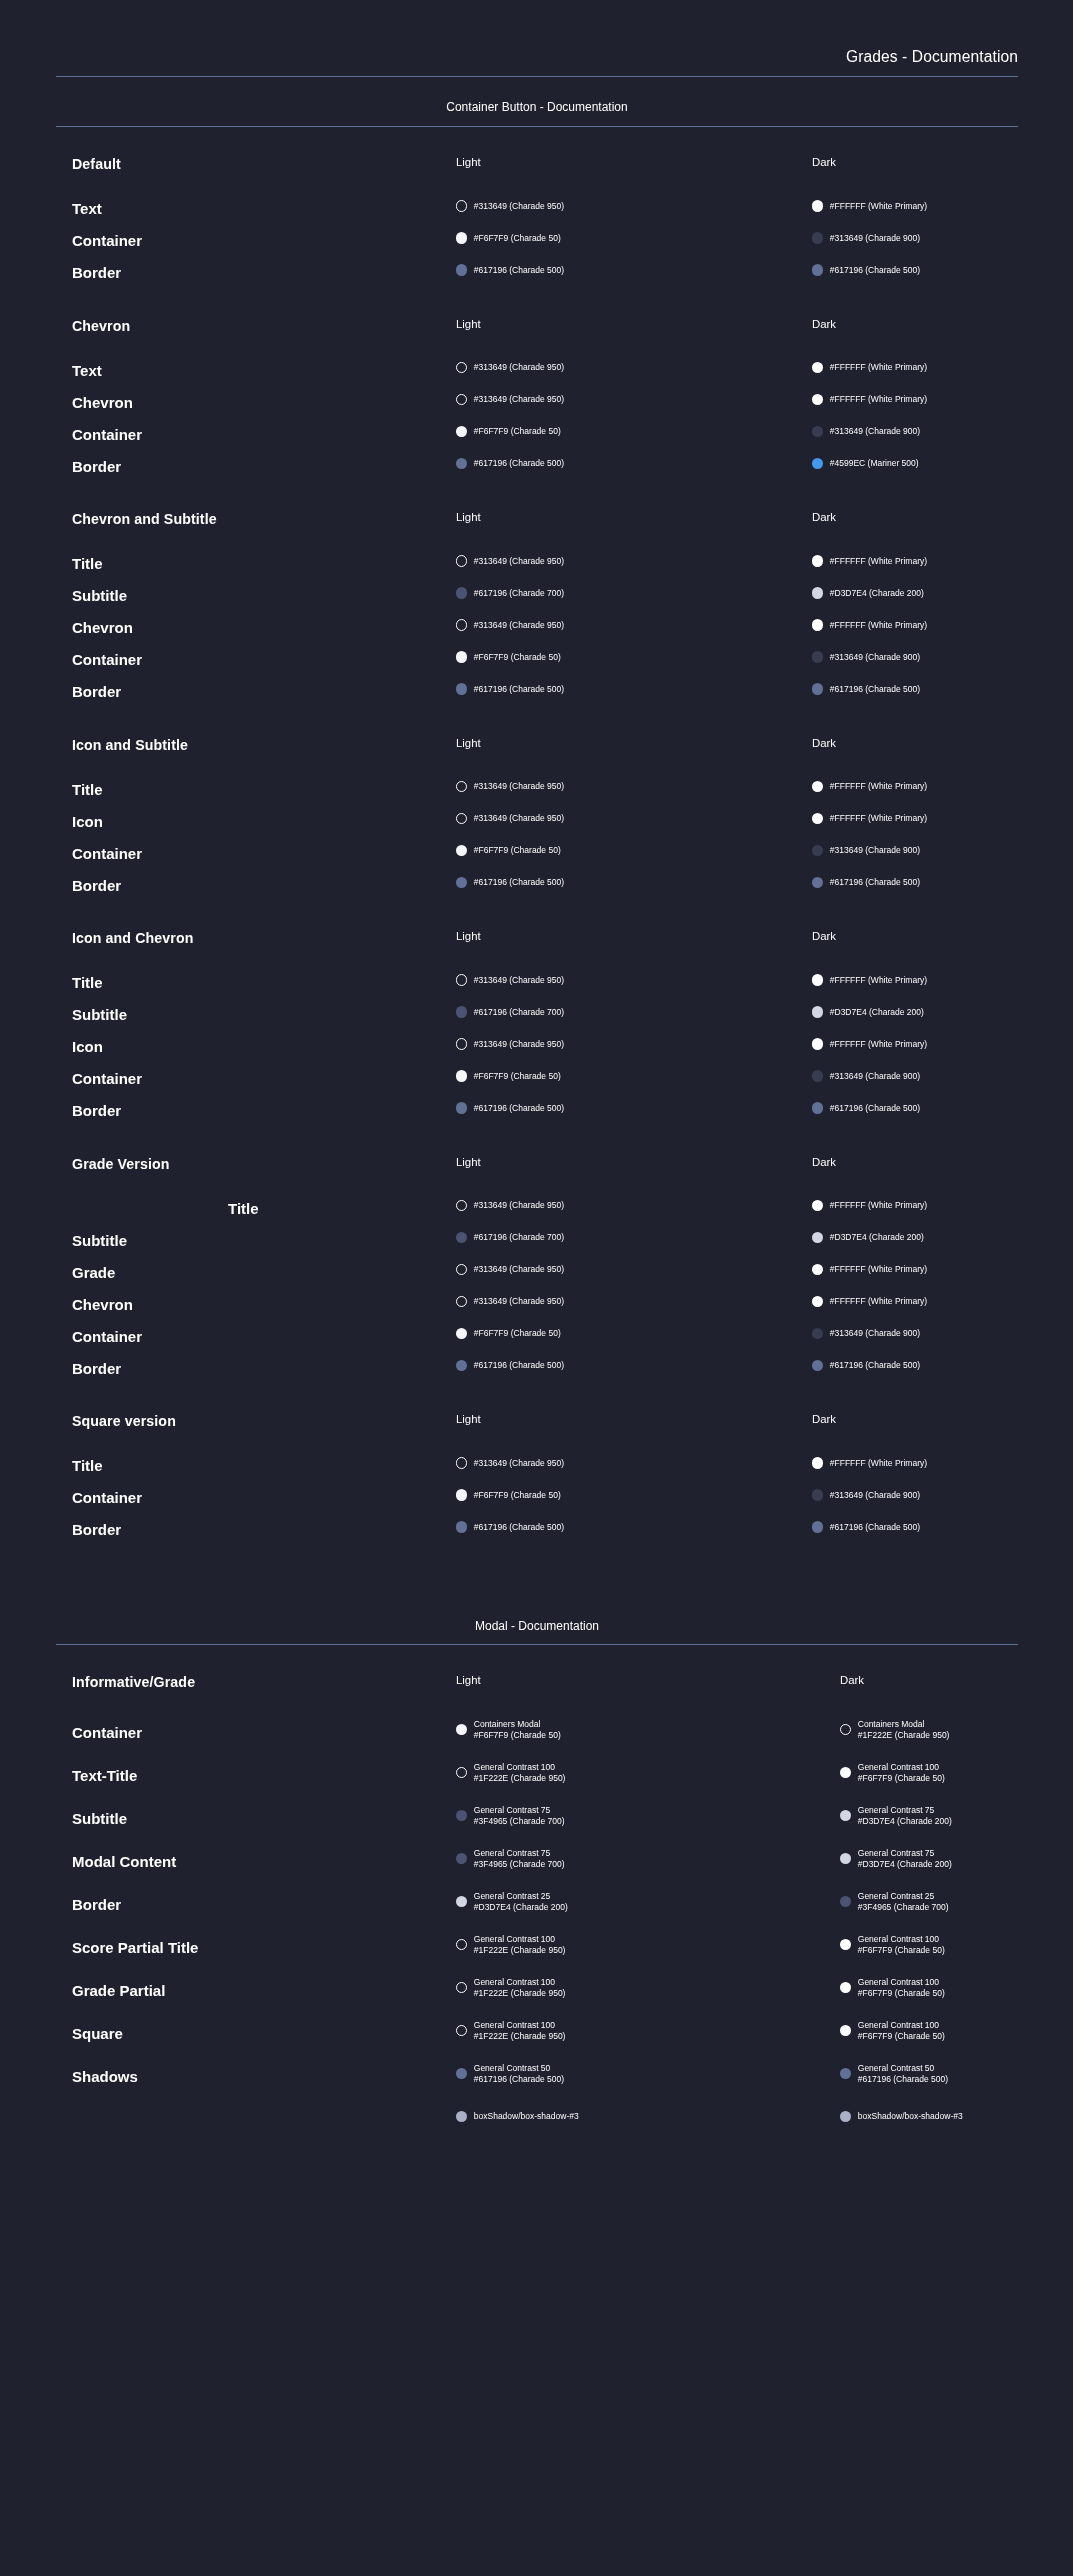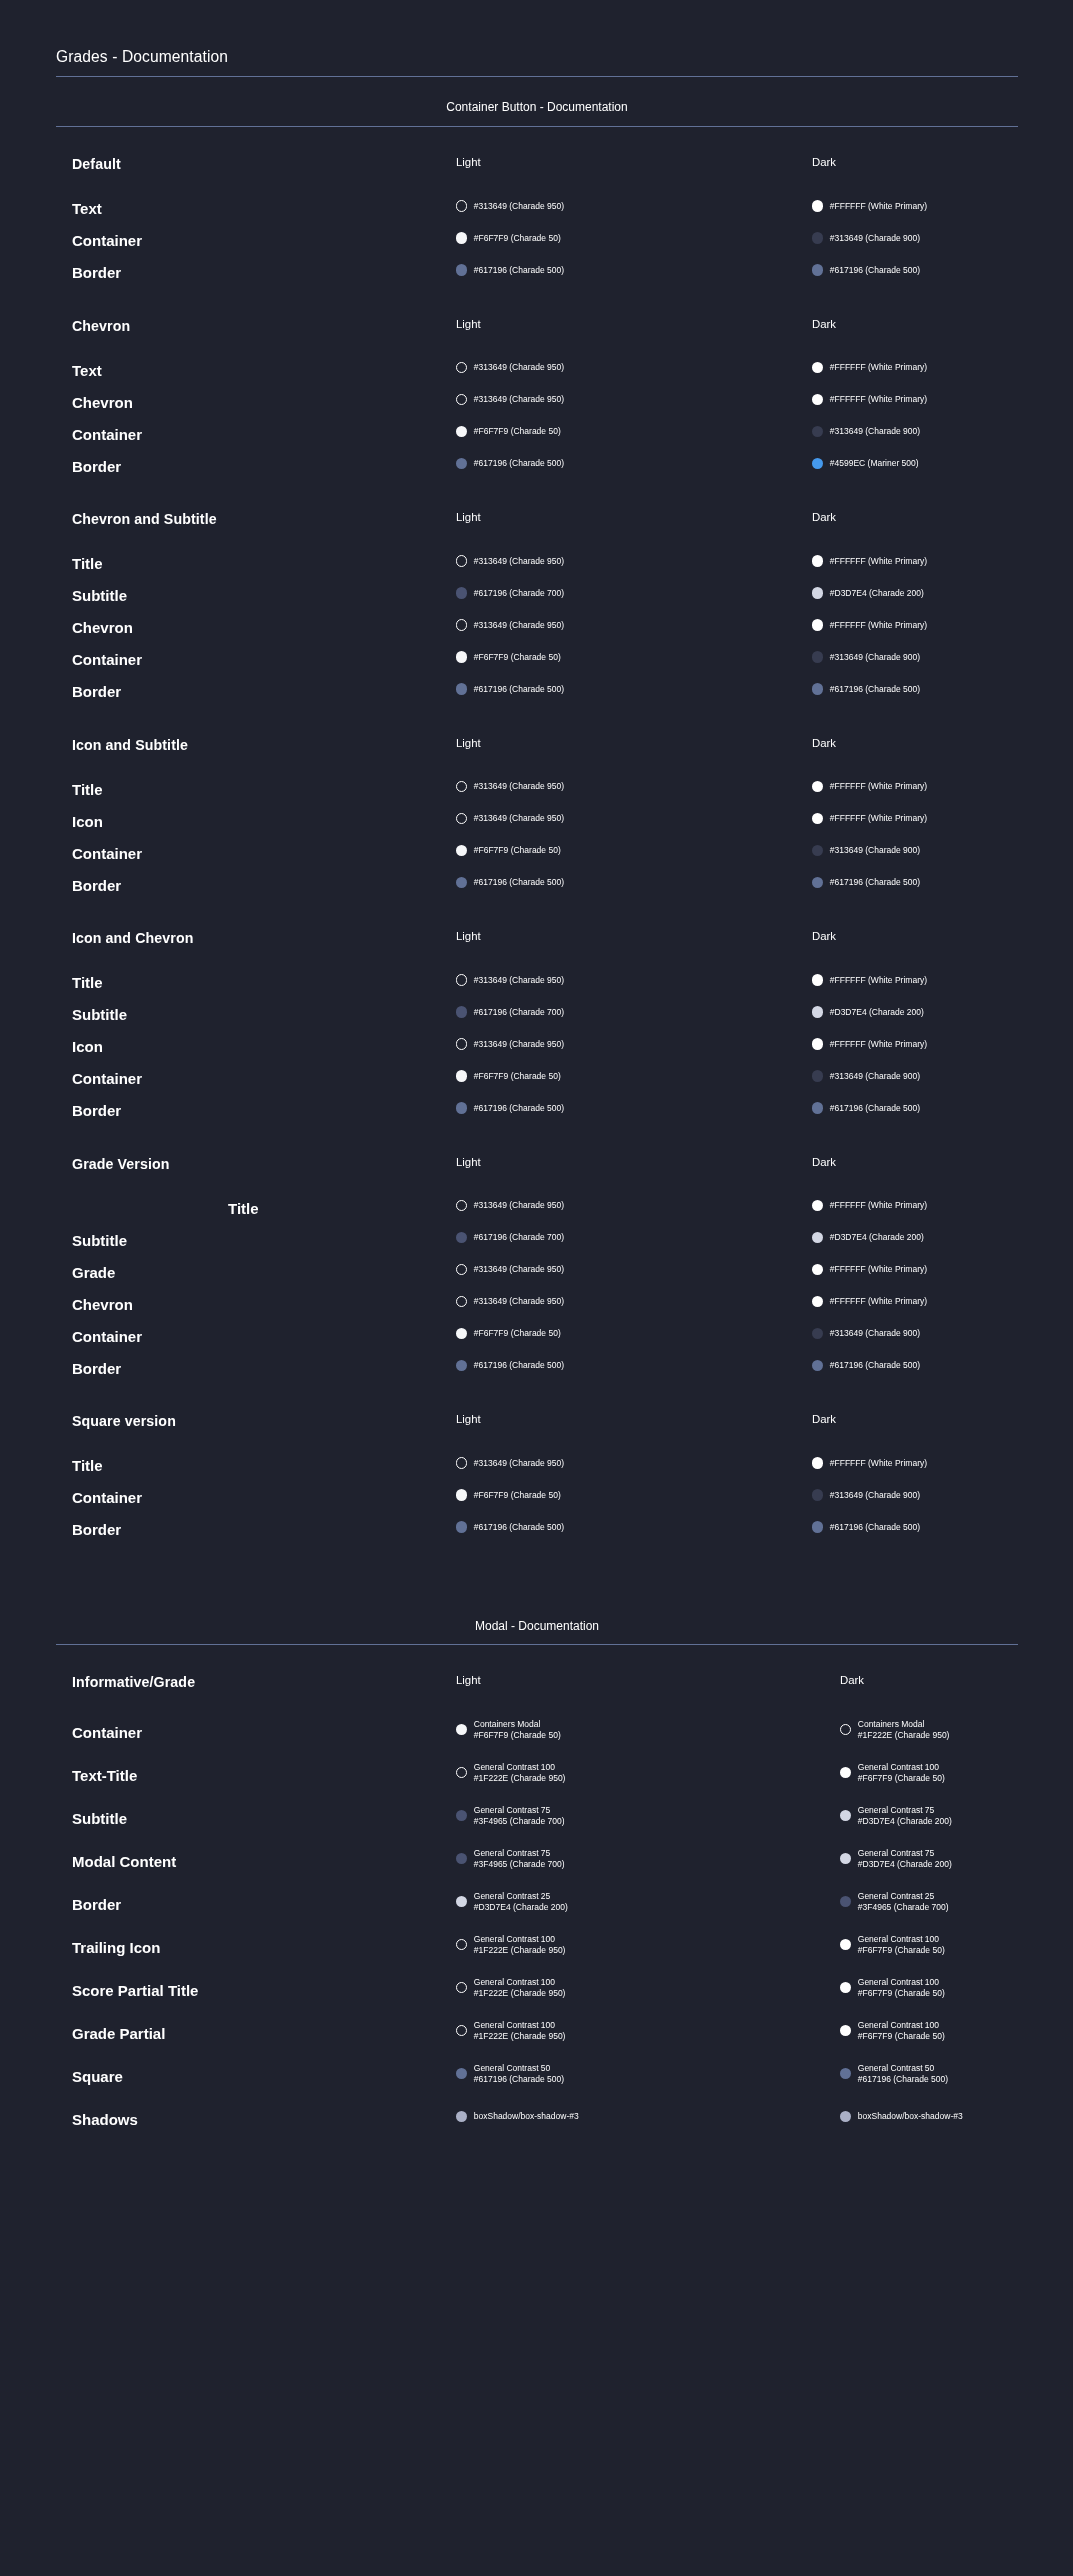--- a/index.html
+++ b/index.html
@@ -15,21 +15,21 @@
     min-height: 2576px;
     background: #1f222e;
     padding: 0;
     position: relative;
   }
 
   
   .doc-header {
     margin: 0 56px 0 56px;
     padding-top: 48px;
-    text-align: left;
+    text-align: right;
   }
   .doc-header .doc-title {
     font-size: 15.6px;
     font-weight: 400;
     letter-spacing: 0.1px;
     color: #ffffff;
     padding-bottom: 10px;
   }
   .rule {
     height: 1.4px;
@@ -630,21 +630,20 @@
   <div class="block modal-block" id="modal-block">
       <div class="group">
         <div>
           <div class="group-title">Informative/Grade</div>
           <div class="spacer-sm"></div>
           <div class="row-label">Container</div>
           <div class="row-label">Text-Title</div>
           <div class="row-label">Subtitle</div>
           <div class="row-label">Modal Content</div>
           <div class="row-label">Border</div>
-          <div class="row-label">Trailing Icon</div>
           <div class="row-label">Score Partial Title</div>
           <div class="row-label">Grade Partial</div>
           <div class="row-label">Square</div>
           <div class="row-label">Shadows</div>
         </div>
         <div>
           <div class="col-head">Light</div>
           <div class="spacer-sm"></div>
           <div class="swatch-row">
             <span class="dot" style="background: rgb(246, 247, 249);"></span>

